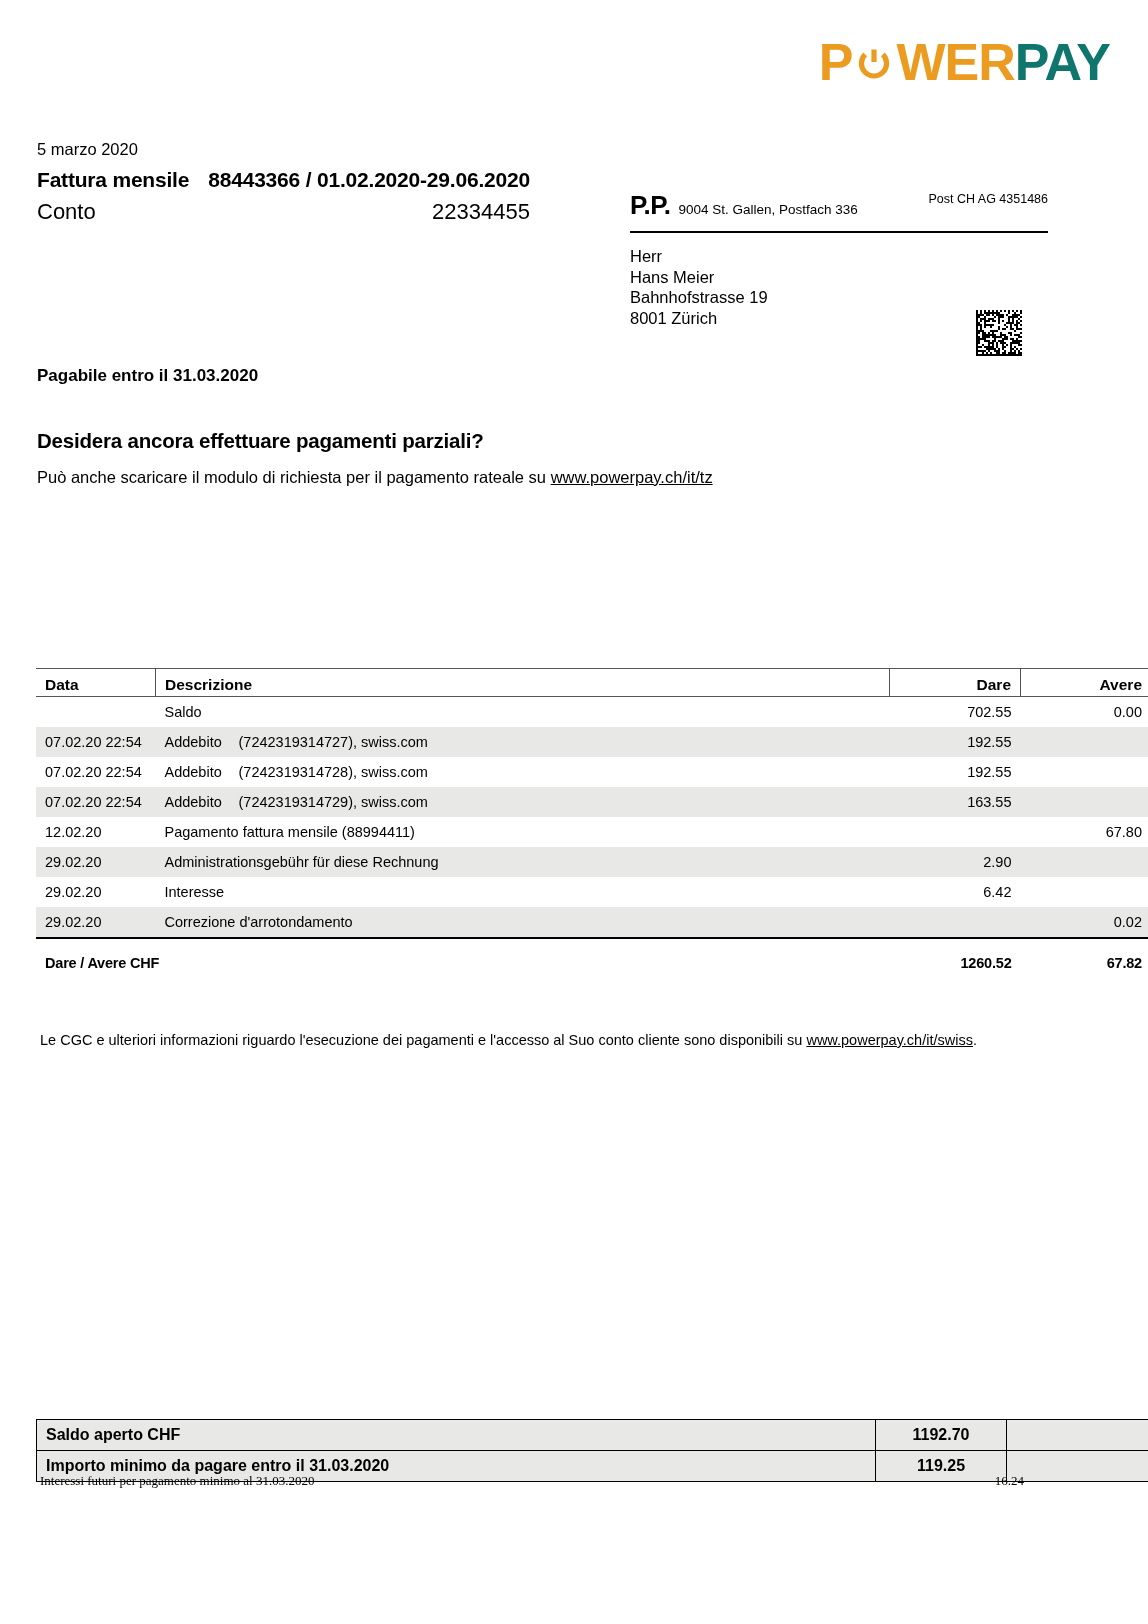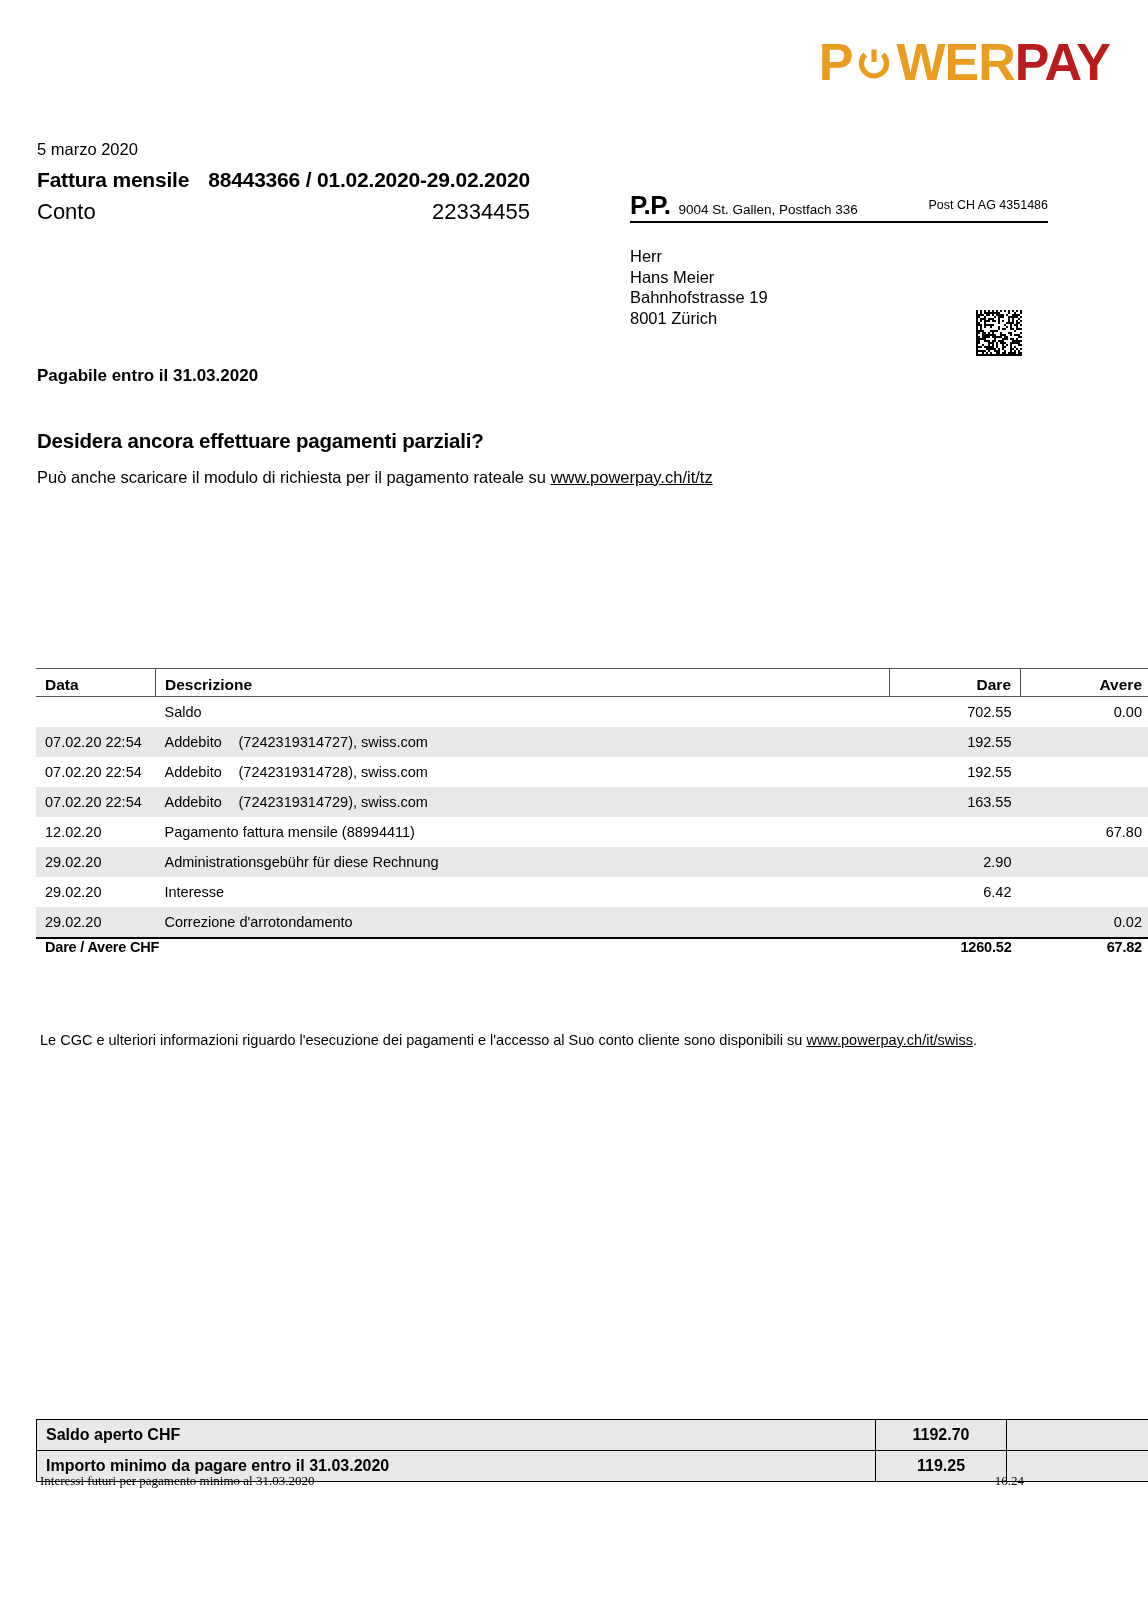--- a/index.html
+++ b/index.html
@@ -11,36 +11,36 @@
     position:relative;
     overflow:hidden;
     -webkit-font-smoothing:antialiased;
   }
   .page{position:absolute;inset:0;}
 
   
   .logo{position:absolute;right:38px;top:36px;display:flex;align-items:center;
         font-size:52px;font-weight:bold;letter-spacing:-1px;line-height:1;}
   .logo .pw{color:#EC9B21;display:flex;align-items:center;}
-  .logo .py{color:#b91c1c;}
+  .logo .py{color:#0f766e;}
   .pwr-o{display:inline-block;width:40px;height:40px;position:relative;margin:0 2px;}
   .pwr-o svg{position:absolute;left:0;top:4px;}
 
   
   .issue-date{position:absolute;left:37px;top:140px;font-size:16.5px;}
   .inv-line{position:absolute;left:37px;top:168px;font-size:21px;font-weight:bold;
             letter-spacing:-0.2px;white-space:nowrap;}
   .inv-line .gap{display:inline-block;width:19px;}
   .acct-row{position:absolute;left:37px;top:199px;width:493px;font-size:22px;
             display:flex;justify-content:space-between;}
 
   
   .pp-box{position:absolute;left:630px;top:192px;width:418px;}
-  .pp-top{display:flex;align-items:center;justify-content:space-between;
-          padding-bottom:3px;border-bottom:2px solid #000;}
+  .pp-top{display:flex;align-items:flex-start;justify-content:space-between;
+          padding-bottom:13px;border-bottom:2px solid #000;}
   .pp-left{display:flex;align-items:baseline;}
   .pp-mark{font-size:26px;font-weight:bold;letter-spacing:-0.5px;line-height:1;}
   .pp-addr{font-size:13.5px;margin-left:8px;}
   .pp-right{font-size:12.5px;}
   .recipient{position:absolute;left:630px;top:246px;font-size:16.5px;line-height:20.6px;}
 
   
   .dm{position:absolute;left:976px;top:310px;}
 
   
@@ -58,21 +58,21 @@
   .tbl .c-date{width:101px;}
   .tbl .c-desc{width:715px;}
   .tbl .c-dare{width:112px;text-align:right;}
   .tbl .c-avere{width:112px;text-align:right;}
   .hdr-row th{border-top:1.4px solid #555;border-bottom:1.4px solid #555;}
   .hdr-row th.c-desc{border-left:1.4px solid #555;border-right:1.4px solid #555;}
   .hdr-row th.c-avere{border-left:1.4px solid #555;}
   .tbl tbody tr.alt td{background:#E8E8E6;}
   .desc-kind{display:inline-block;min-width:74px;}
   .tot-row td{border-top:2.2px solid #000;font-weight:bold;font-size:14.5px;
-              padding-top:0;letter-spacing:-0.2px;}
+              padding-top:16px;letter-spacing:-0.2px;}
   .cgc{position:absolute;left:40px;top:1032px;font-size:14.5px;}
 
   
   .sum{position:absolute;left:36px;top:1419px;width:1076px;border-collapse:collapse;
        font-size:16px;table-layout:fixed;}
   .sum td{border:1.6px solid #000;padding:6px 9px;background:#E8E8E6;font-weight:bold;}
   .sum .s-lbl{width:820px;}
   .sum .s-val{width:112px;text-align:center;}
   .sum .s-pad{width:142px;}
   .fut{position:absolute;left:40px;top:1473px;width:1060px;font-size:13px;font-family:Liberation Serif, serif;}
@@ -94,21 +94,21 @@
         </svg>
       </span>
       <span>WER</span>
     </span>
     <span class="py">PAY</span>
   </div>
 
   <div class="issue-date">5 marzo 2020</div>
 
   <div class="inv-line">
-    <span>Fattura mensile</span><span class="gap"></span><span>88443366 / 01.02.2020-29.02.2020</span>
+    <span>Fattura mensile</span><span class="gap"></span><span>88443366 / 01.02.2020-29.06.2020</span>
   </div>
 
   <div class="acct-row">
     <span>Conto</span>
     <span>22334455</span>
   </div>
 
   <div class="pp-box">
     <div class="pp-top">
       <span class="pp-left">

